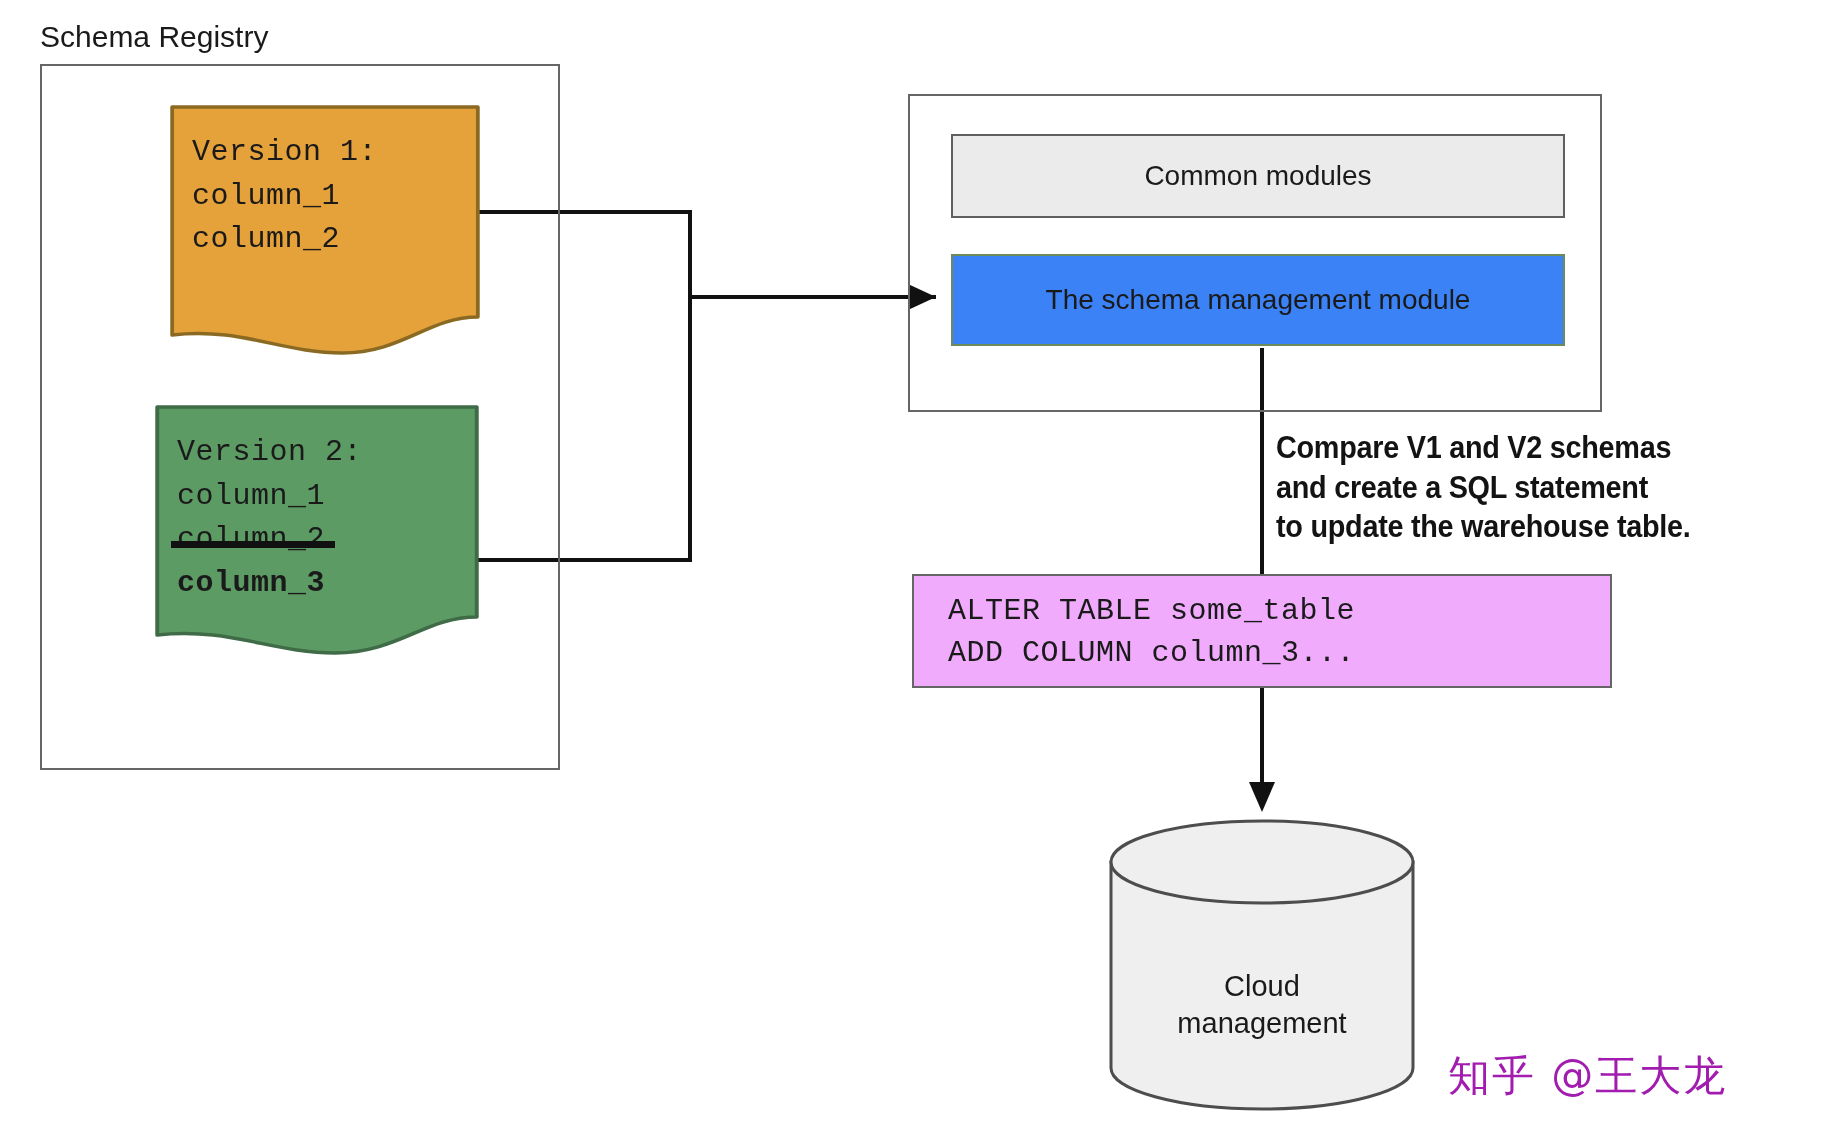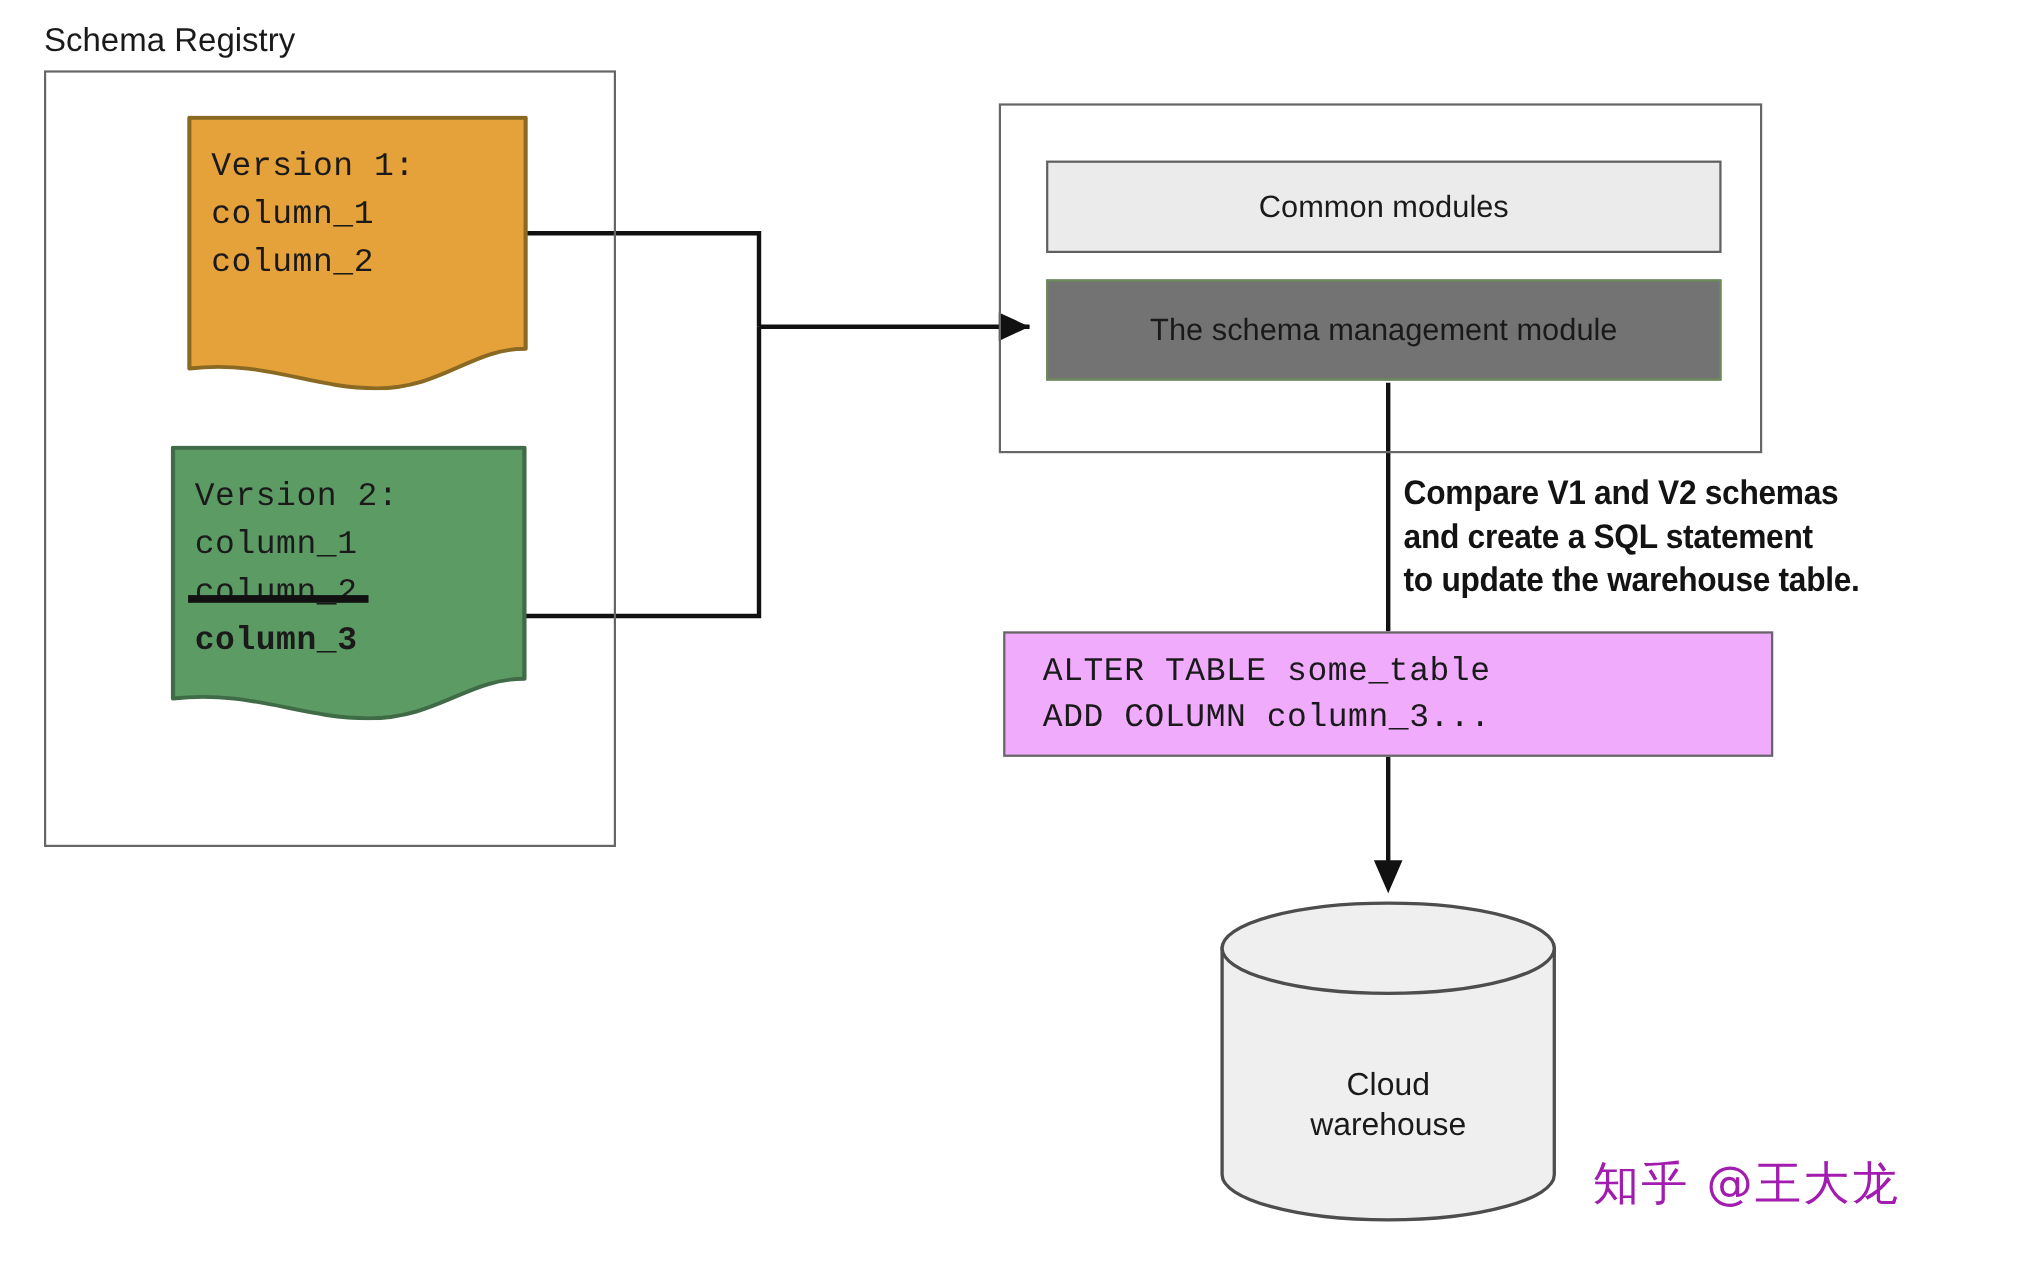--- a/index.html
+++ b/index.html
@@ -80,21 +80,21 @@
     border: 2px solid #5f5f5f;
     display: flex;
     align-items: center;
     justify-content: center;
     font-family: "Liberation Sans", sans-serif;
     font-size: 28px;
     color: #1a1a1a;
     text-align: center;
   }
   .module.grey { background: #ebebeb; }
-  .module.green { background: #737373; border-color: #6d8a59; }
+  .module.green { background: #3b82f6; border-color: #6d8a59; }
 
   
   .sql-box {
     position: absolute;
     box-sizing: border-box;
     border: 2px solid #666666;
     background: #f0abfc;
     font-family: "Liberation Mono", monospace;
     font-size: 30px;
     line-height: 1.4;
@@ -196,21 +196,21 @@
       <div>Version 2:</div>
       <div>column_1</div>
       <div class="struck">column_2</div>
       <div class="bold-line">column_3</div>
     </div>
   </div>
 
 
   <div class="frame" style="left:908px; top:94px; width:694px; height:318px;"></div>
 
-  <div class="module grey" style="left:951px; top:146px; width:614px; height:84px;">
+  <div class="module grey" style="left:951px; top:134px; width:614px; height:84px;">
     <span>Common modules</span>
   </div>
 
   <div class="module green" style="left:951px; top:254px; width:614px; height:92px;">
     <span>The schema management module</span>
   </div>
 
   <div class="annotation" style="left:1276px; top:428px;">
     <div>Compare V1 and V2 schemas</div>
     <div>and create a SQL statement</div>
@@ -222,19 +222,19 @@
     <div>ADD COLUMN column_3...</div>
   </div>
 
   <div class="cylinder" style="left:1108px; top:818px; width:308px; height:294px;">
     <svg width="308" height="294" viewBox="0 0 308 294" xmlns="http://www.w3.org/2000/svg">
       <path d="M 3 44 L 3 250 C 3 272 70 291 154 291 C 238 291 305 272 305 250 L 305 44 Z" fill="#efefef" stroke="#4d4d4d" stroke-width="3"></path>
       <ellipse cx="154" cy="44" rx="151" ry="41" fill="#efefef" stroke="#4d4d4d" stroke-width="3"></ellipse>
     </svg>
     <div class="cyl-label" style="top:138px;margin-top:12px;">
       <div>Cloud</div>
-      <div>warehouse</div>
+      <div>management</div>
     </div>
   </div>
 
   <div class="watermark" style="left:1448px; top:1048px;">知乎 @王大龙</div>
 
 </div>
 
 </body></html>

